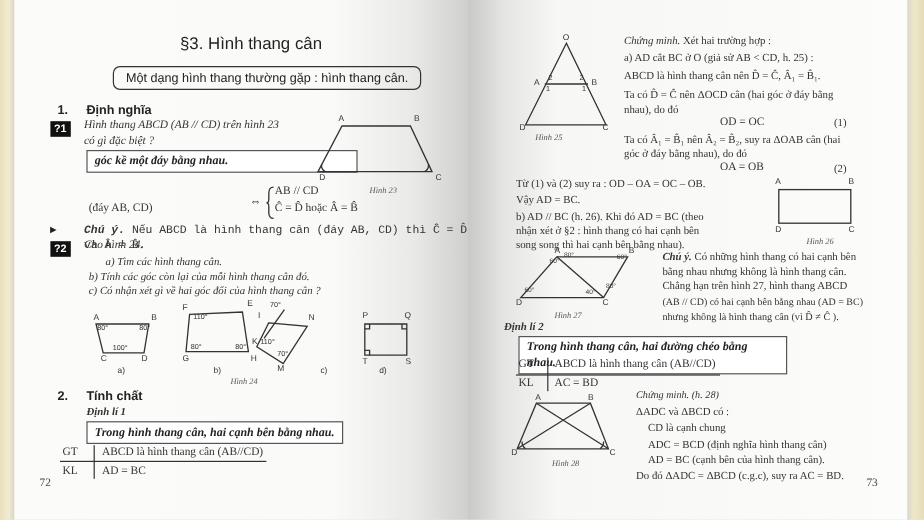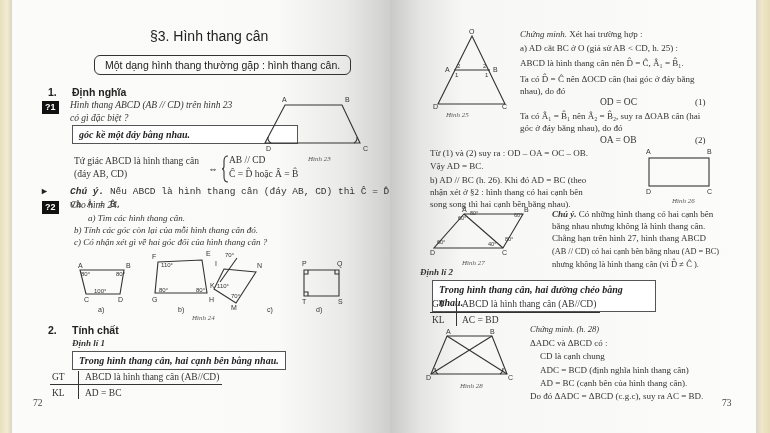--- a/index.html
+++ b/index.html
@@ -52,21 +52,20 @@
       <polygon points="23,10 80,10 98,48 3,48"></polygon>
       <path d="M9,48 A6,6 0 0 1 6,42"></path>
       <path d="M92,48 A6,6 0 0 0 95,42"></path>
     </svg>
     <div class="abs lbl" style="left:270px;top:96px;">A</div>
     <div class="abs lbl" style="left:333px;top:96px;">B</div>
     <div class="abs lbl" style="left:351px;top:145px;">C</div>
     <div class="abs lbl" style="left:254px;top:145px;">D</div>
     <div class="abs cap" style="left:296px;top:155px;">Hình 23</div>
 
-    <div class="abs txt" style="left:62px;top:155px;">Tứ giác ABCD là hình thang cân</div>
     <div class="abs txt" style="left:62px;top:168px;">(đáy AB, CD)</div>
     <div class="abs txt" style="left:196px;top:162px;font-size:10px;">⇔</div>
     <svg style="left:211px;top:155px;" width="6" height="28">
       <path d="M5,1 Q1,1 1,6 L1,11 Q1,14 -1,14 Q1,14 1,17 L1,22 Q1,27 5,27"></path>
     </svg>
     <div class="abs txt" style="left:217px;top:154px;">AB // CD</div>
     <div class="abs txt" style="left:217px;top:168px;">Ĉ = D̂ hoặc Â = B̂</div>
 
     <div class="abs arrow-bullet" style="left:28px;top:186px;">►</div>
     <div class="abs txt" style="left:58px;top:185px;font-family:Liberation Mono, monospace;">

